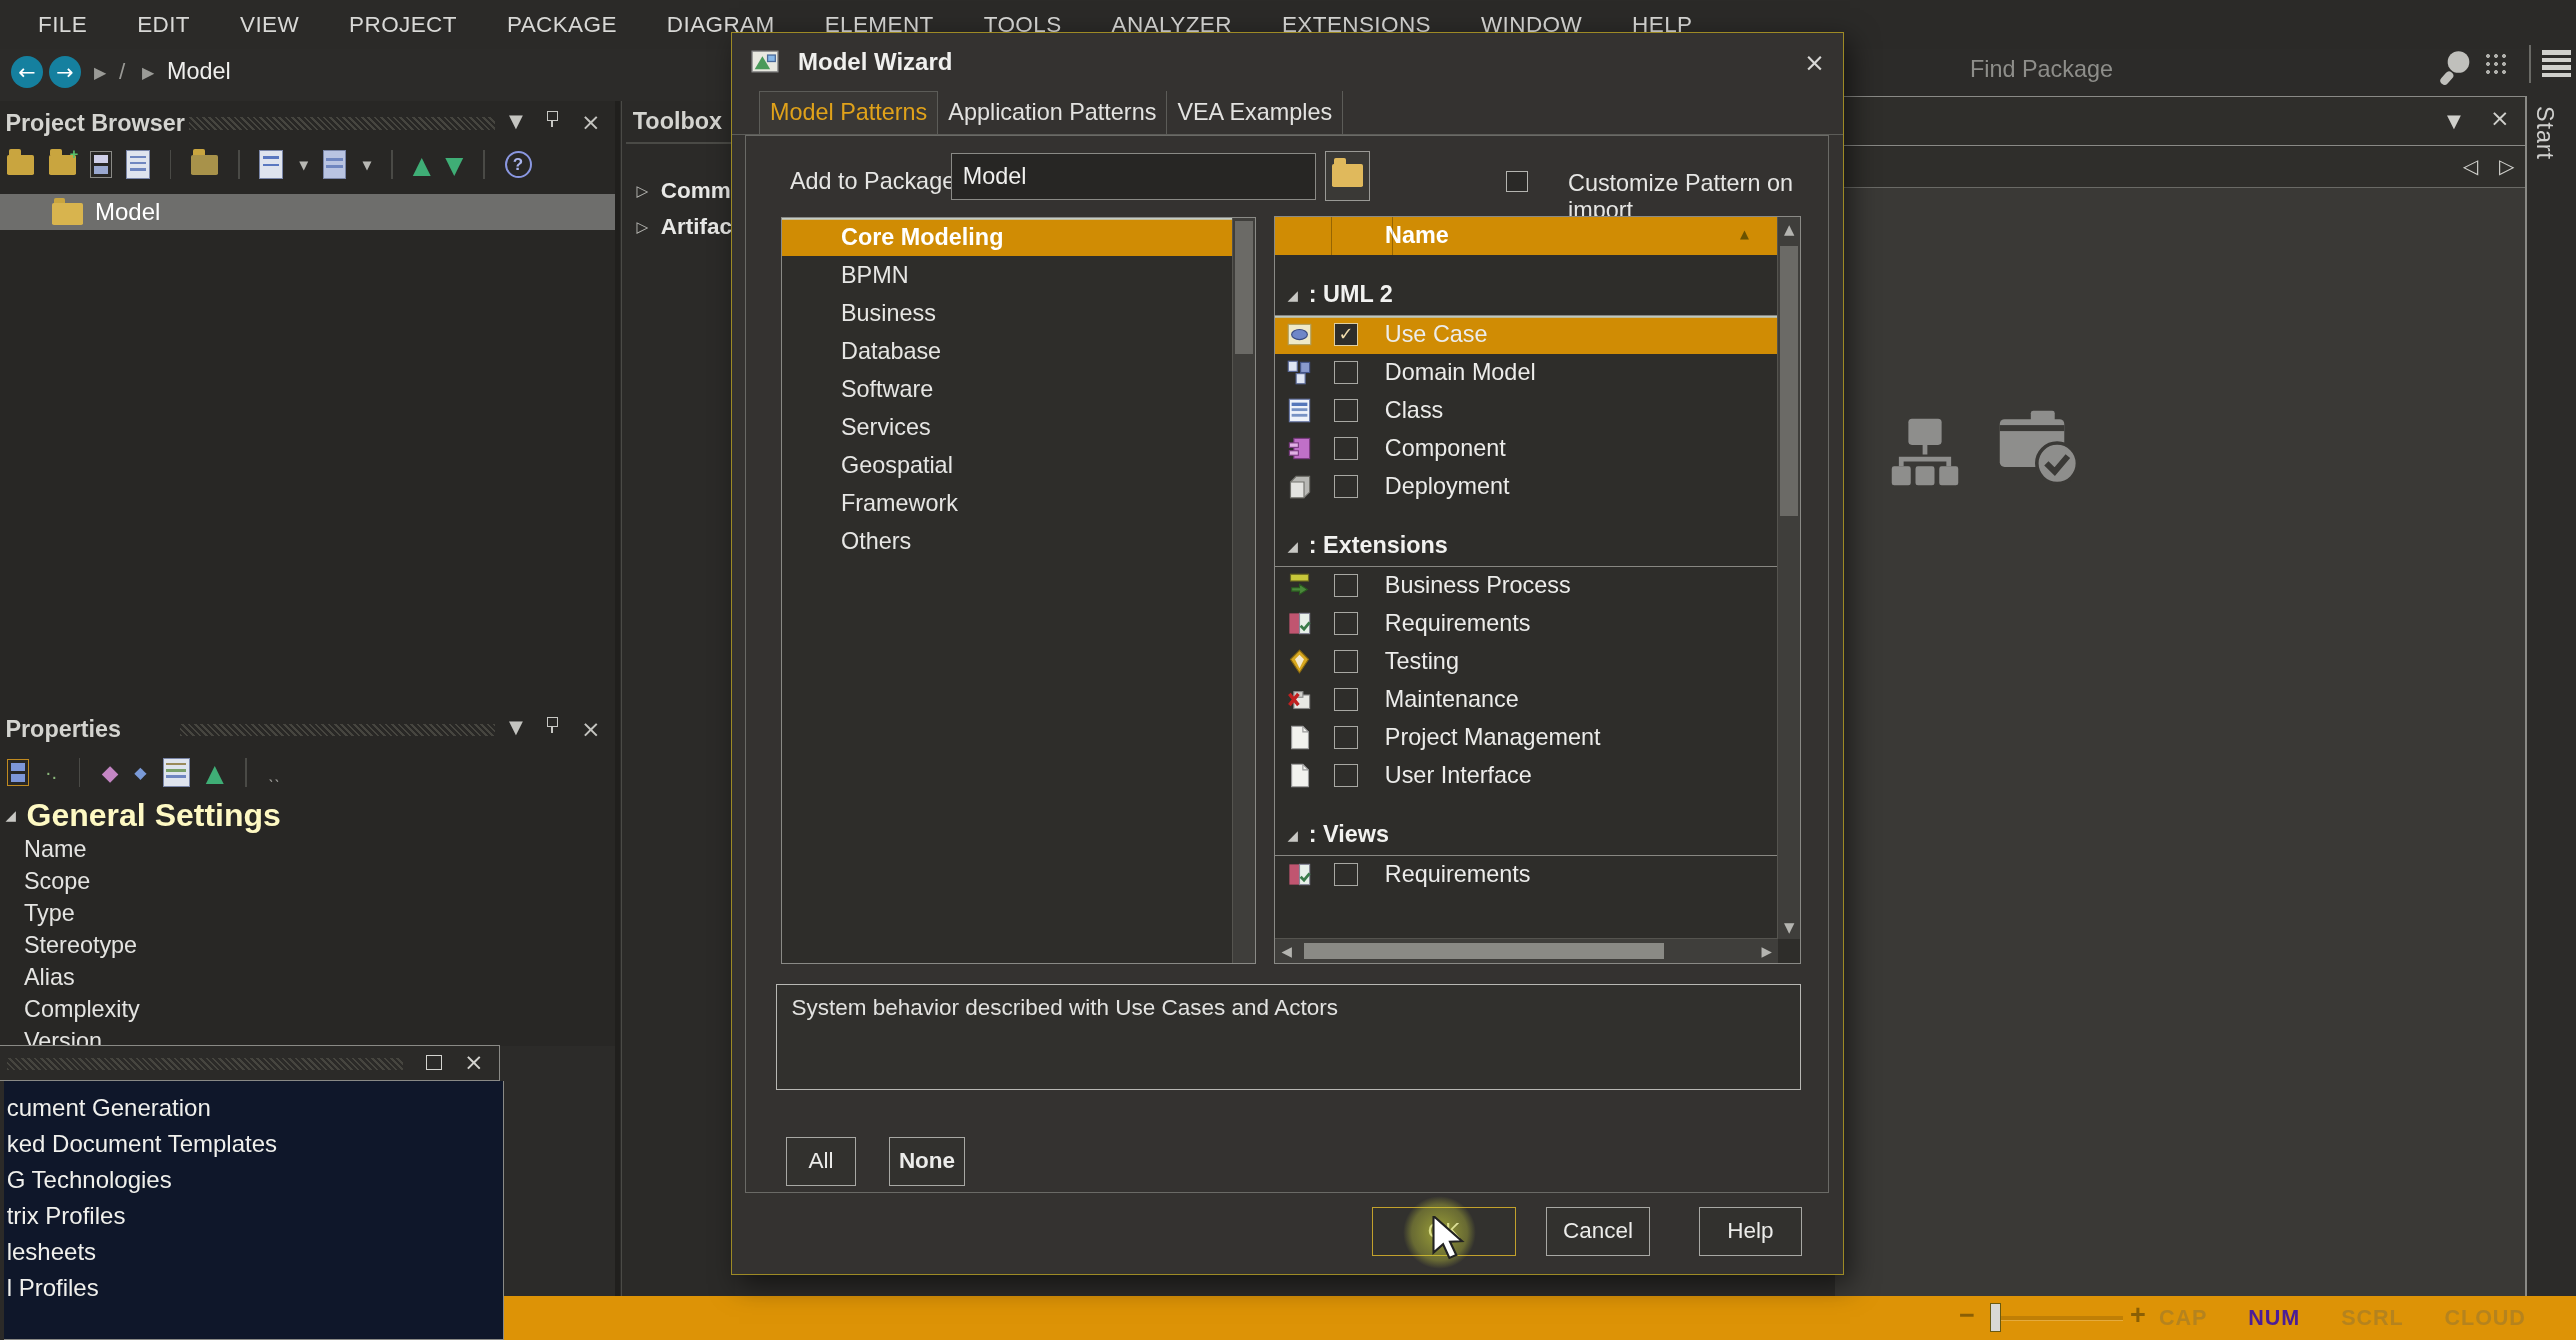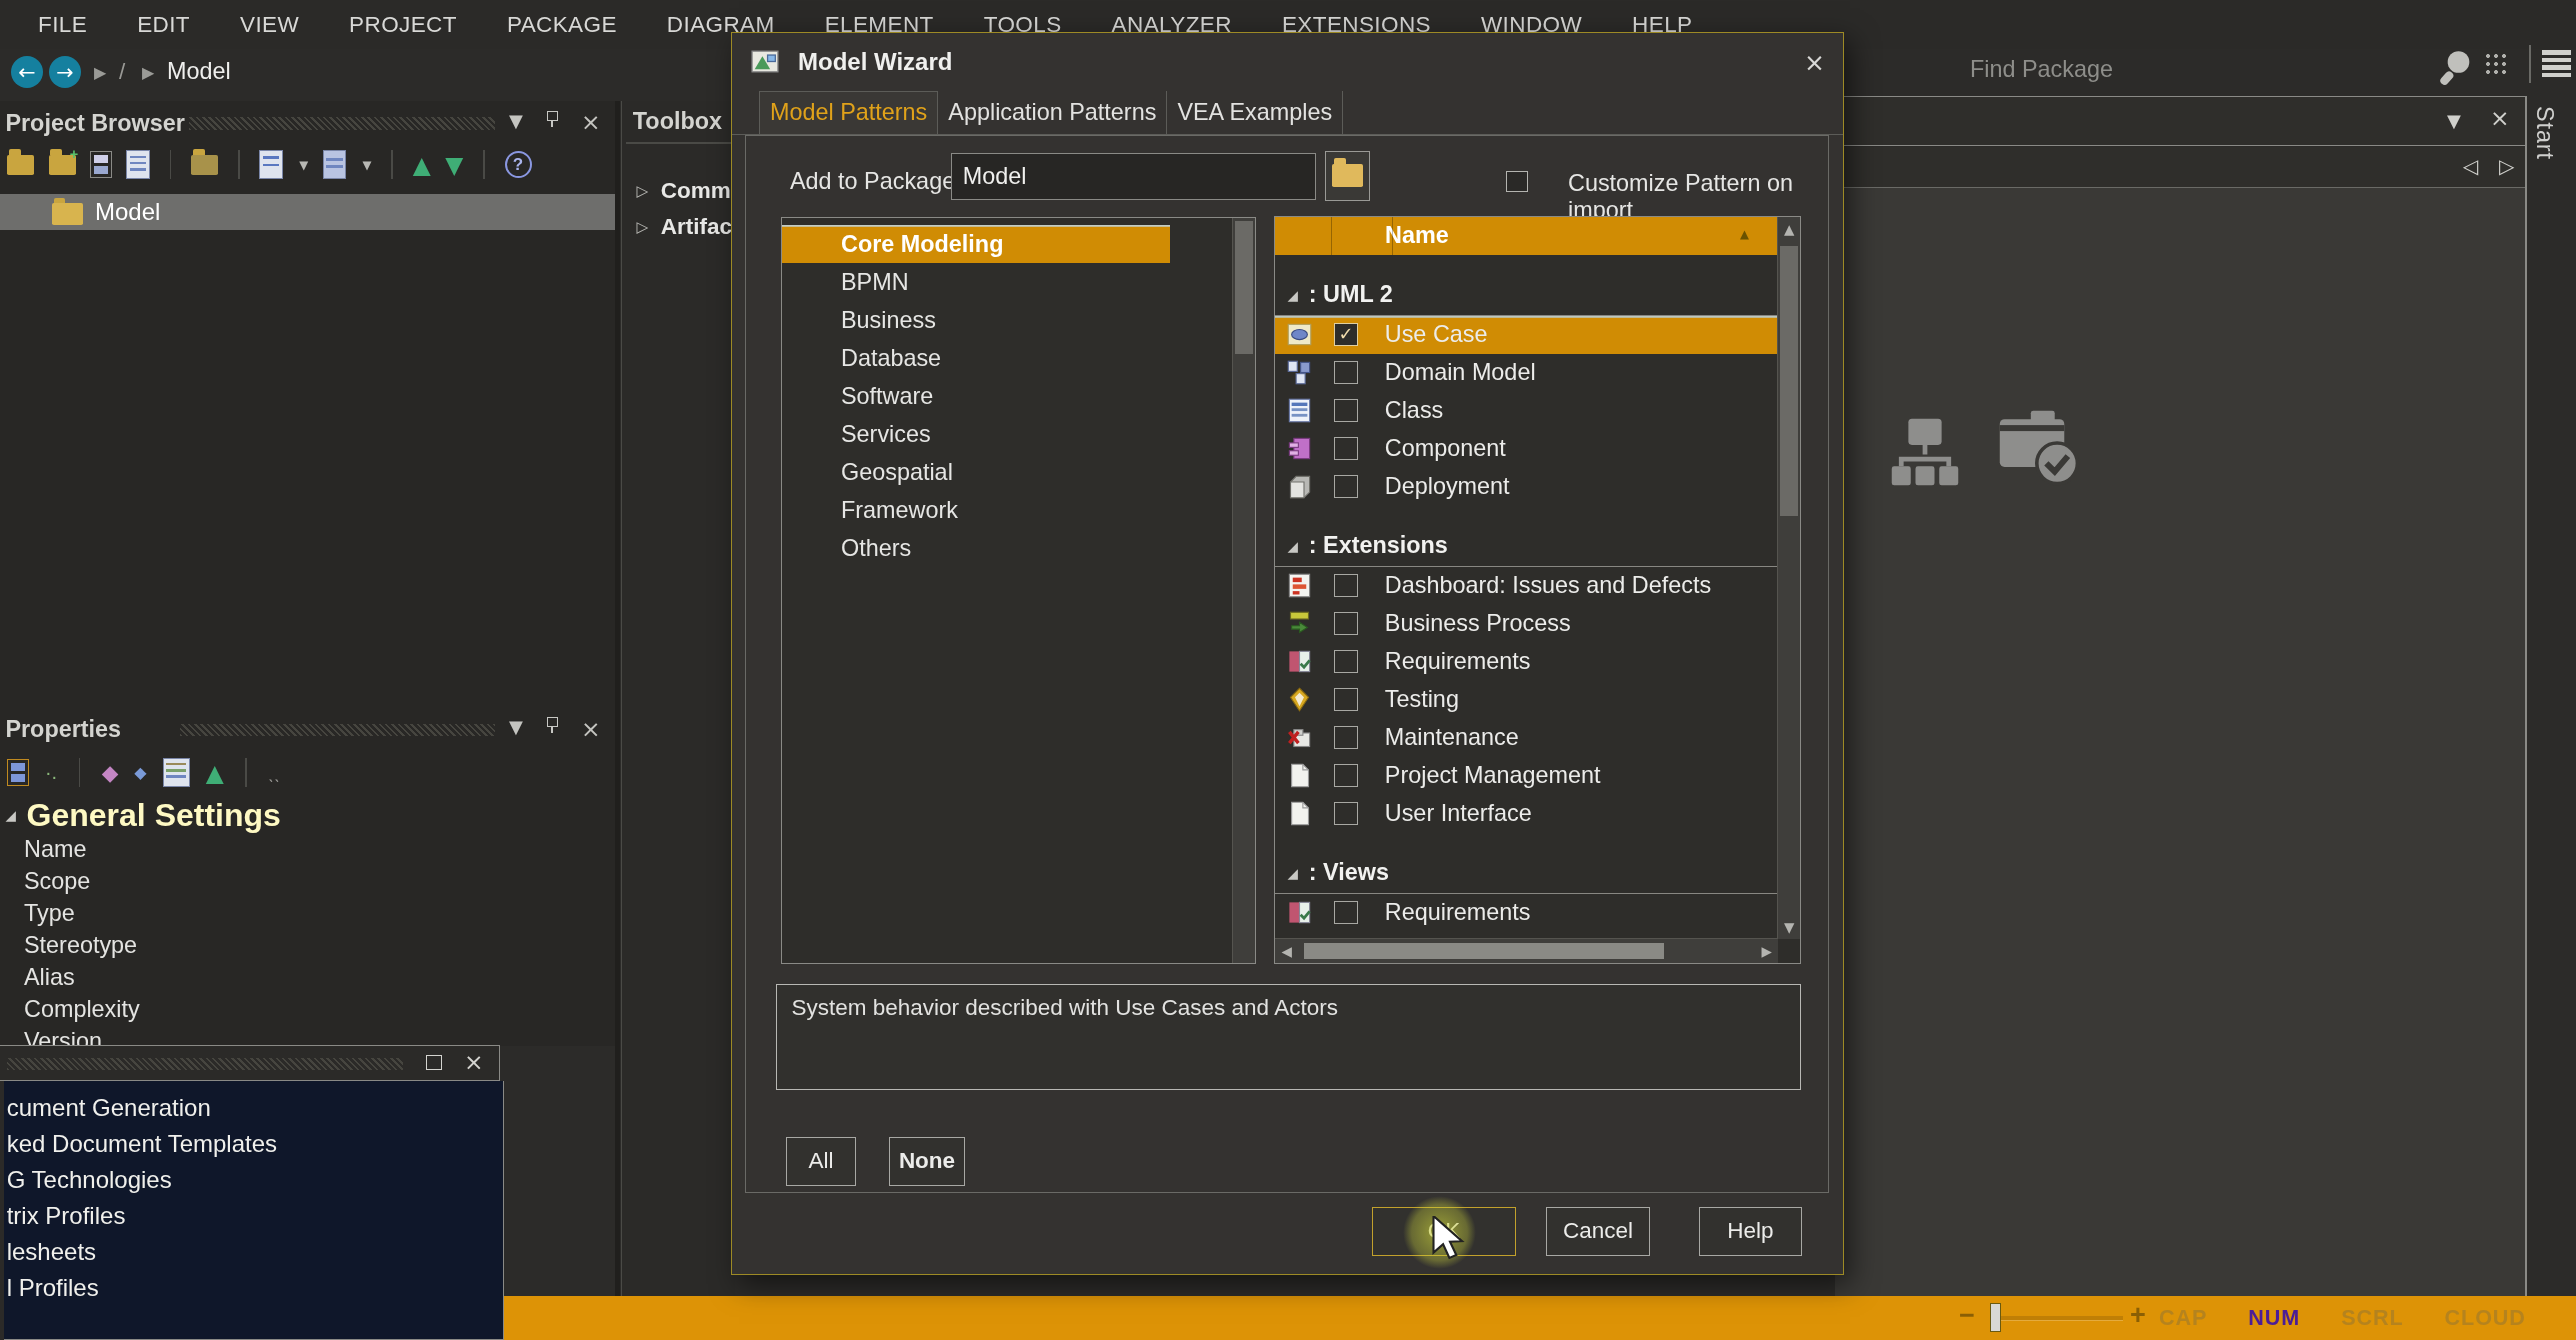--- a/index.html
+++ b/index.html
@@ -358,21 +358,21 @@
     <span class="abs fld-label" style="left:58px;top:135px;">Add to Package:</span>
     <input class="abs txt-field" style="left: 219px; top: 120px; width: 365px; height: 47px;" value="Model">
     <div class="abs folder-btn" style="left:593px;top:118px;width:45px;height:50px;">
       <span class="folder-ic"></span>
     </div>
     <div class="abs cbx" style="left:774px;top:138px;"></div>
     <span class="abs fld-label" style="left:836px;top:137px;">Customize Pattern on import</span>
 
     <div class="abs lst" style="left:49px;top:184px;width:475px;height:747px;">
       <div id="cat-rows">
-          <div class="cat-row sel" style="width:388px;box-sizing:border-box;margin-top:7px;">Core Modeling</div>
+          <div class="cat-row sel" style="width:452px;box-sizing:border-box;">Core Modeling</div>
           <div class="cat-row " style="width:452px;box-sizing:border-box;">BPMN</div>
           <div class="cat-row " style="width:452px;box-sizing:border-box;">Business</div>
           <div class="cat-row " style="width:452px;box-sizing:border-box;">Database</div>
           <div class="cat-row " style="width:452px;box-sizing:border-box;">Software</div>
           <div class="cat-row " style="width:452px;box-sizing:border-box;">Services</div>
           <div class="cat-row " style="width:452px;box-sizing:border-box;">Geospatial</div>
           <div class="cat-row " style="width:452px;box-sizing:border-box;">Framework</div>
           <div class="cat-row " style="width:452px;box-sizing:border-box;">Others</div>
         </div>
       <div class="sb-v" style="right:0;top:0;bottom:0;width:21.6px;">
@@ -437,30 +437,20 @@
             </svg>
        <span class="cb glyph"></span>
        <span class="nm">Deployment</span>
      </div>
           <div class="grp-hdr">
      <span class="glyph tri">◢</span>
             <span>: Extensions</span>
           </div>
           <div class="pat-row ">
        <svg class="ic" viewBox="0 0 24 24">
-              <rect x="3" y="2" width="18" height="20" fill="#f4f4f0" stroke="#888"></rect>
-              <rect x="6" y="5" width="8" height="4" fill="#cc3322"></rect>
-              <rect x="6" y="11" width="12" height="4" fill="#dd5533"></rect>
-              <rect x="6" y="17" width="6" height="3" fill="#cc3322"></rect>
-            </svg>
-       <span class="cb glyph"></span>
-       <span class="nm">Dashboard: Issues and Defects</span>
-     </div>
-          <div class="pat-row ">
-       <svg class="ic" viewBox="0 0 24 24">
               <rect x="4" y="2" width="16" height="6" fill="#c8c83a" stroke="#6a6a20"></rect>
               <polygon points="5,14 12,14 12,11 19,15.5 12,20 12,17 5,17" fill="#4a8a3a" stroke="#2a5a20"></polygon>
             </svg>
        <span class="cb glyph"></span>
        <span class="nm">Business Process</span>
      </div>
           <div class="pat-row ">
        <svg class="ic" viewBox="0 0 24 24">
               <rect x="3" y="3" width="9" height="18" fill="#c05570"></rect>
               <rect x="12" y="3" width="9" height="18" fill="#e8f0ea" stroke="#889"></rect>

